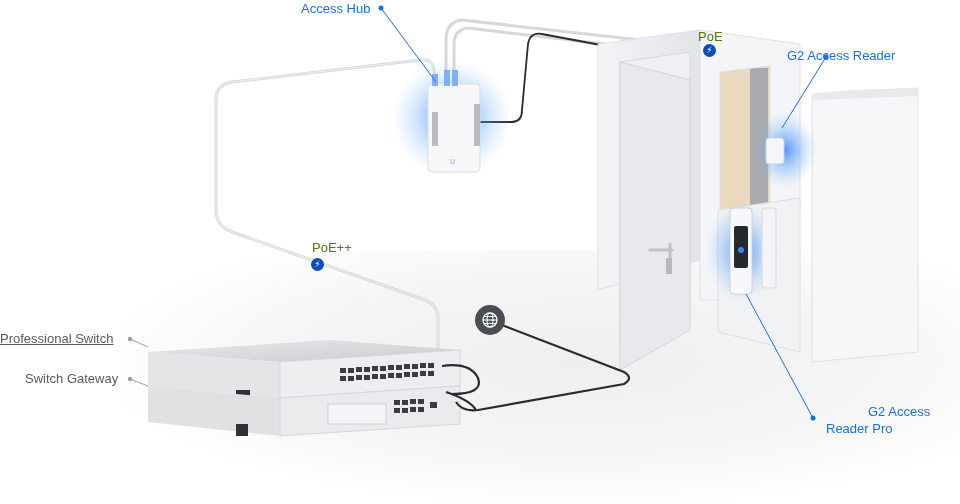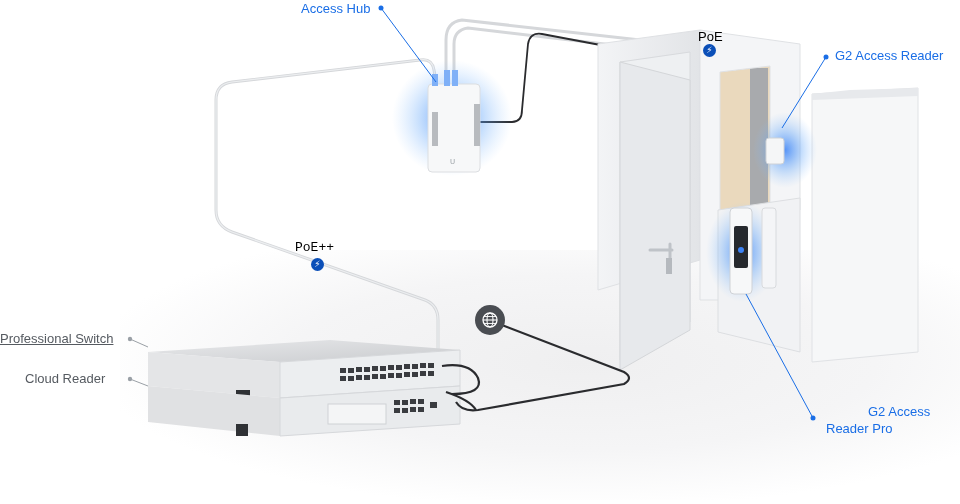--- a/index.html
+++ b/index.html
@@ -2,21 +2,21 @@
 <html><head>
 <meta charset="utf-8">
 <style>
   html, body { margin:0; padding:0; }
   body { width:960px; height:504px; background:#ffffff; position:relative; overflow:hidden; font-family:"Liberation Sans", "DejaVu Sans", sans-serif; }
   .stage { position:absolute; left:0; top:0; width:960px; height:504px; }
   .floor { position:absolute; left:120px; top:250px; width:840px; height:250px; background:radial-gradient(ellipse at 55% 45%, #efeff0 0%, #f5f5f6 45%, #ffffff 75%); }
   svg.scene { position:absolute; left:0; top:0; }
   .label { position:absolute; font-size:13px; font-weight:400; color:#1a6ee6; white-space:nowrap; line-height:17px; }
   .label.grey { color:#555a60; font-weight:400; }
-  .poe-label { position:absolute; font-size:13px; color:#000000; white-space:nowrap; }
+  .poe-label { position:absolute; font-size:13px; color:#4d7c0f; white-space:nowrap; }
   .poe-badge { position:absolute; width:13px; height:13px; border-radius:50%; background:#0b4fb8; color:#fff; font-size:9px; line-height:13px; text-align:center; }
   .globe { position:absolute; width:30px; height:30px; border-radius:50%; background:#4a4d52; color:#fff; font-size:17px; line-height:30px; text-align:center; }
 </style>
 </head>
 <body>
 
 <div class="stage">
   <div class="floor"></div>
 
   <svg class="scene" width="960" height="504" viewBox="0 0 960 504">
@@ -132,29 +132,29 @@
     <circle cx="826" cy="57" r="2.5" fill="#1a6ee6"></circle>
     <line x1="746" y1="294" x2="813" y2="418" stroke="#1a6ee6" stroke-width="1"></line>
     <circle cx="813" cy="418" r="2.5" fill="#1a6ee6"></circle>
     <line x1="130" y1="339" x2="148" y2="347" stroke="#9aa0a6" stroke-width="1"></line>
     <circle cx="130" cy="339" r="2.2" fill="#9aa0a6"></circle>
     <line x1="130" y1="379" x2="148" y2="386" stroke="#9aa0a6" stroke-width="1"></line>
     <circle cx="130" cy="379" r="2.2" fill="#9aa0a6"></circle>
   </svg>
 
   <div class="label" style="left:301px; top:0px;">Access Hub</div>
-  <div class="label" style="left:835px; top:47px;">G2 Access Reader</div>
+  <div class="label" style="left:787px; top:47px;">G2 Access Reader</div>
   <div class="label" style="left:868px; top:403px;">G2 Access</div>
   <div class="label" style="left:826px; top:420px;">Reader Pro</div>
   <div class="label grey" style="left:0px; top:330px;text-decoration:underline;">Professional Switch</div>
-  <div class="label grey" style="left:25px; top:370px;">Cloud Reader</div>
+  <div class="label grey" style="left:25px; top:370px;">Switch Gateway</div>
 
   <div class="poe-label" style="left:698px; top:29px;">PoE</div>
   <div class="poe-badge" style="left:703px; top:44px;">⚡</div>
-  <div class="poe-label" style="left:295px; top:240px;font-family:Liberation Mono, monospace;">PoE++</div>
+  <div class="poe-label" style="left:312px; top:240px;">PoE++</div>
   <div class="poe-badge" style="left:311px; top:258px;">⚡</div>
 
   <div class="globe" style="left:475px; top:305px;">
     <svg width="30" height="30" viewBox="0 0 30 30">
       <circle cx="15" cy="15" r="7" fill="none" stroke="#fff" stroke-width="1.3"></circle>
       <ellipse cx="15" cy="15" rx="3" ry="7" fill="none" stroke="#fff" stroke-width="1.1"></ellipse>
       <line x1="8" y1="15" x2="22" y2="15" stroke="#fff" stroke-width="1.1"></line>
       <line x1="9" y1="11.5" x2="21" y2="11.5" stroke="#fff" stroke-width="0.9"></line>
       <line x1="9" y1="18.5" x2="21" y2="18.5" stroke="#fff" stroke-width="0.9"></line>
     </svg>

